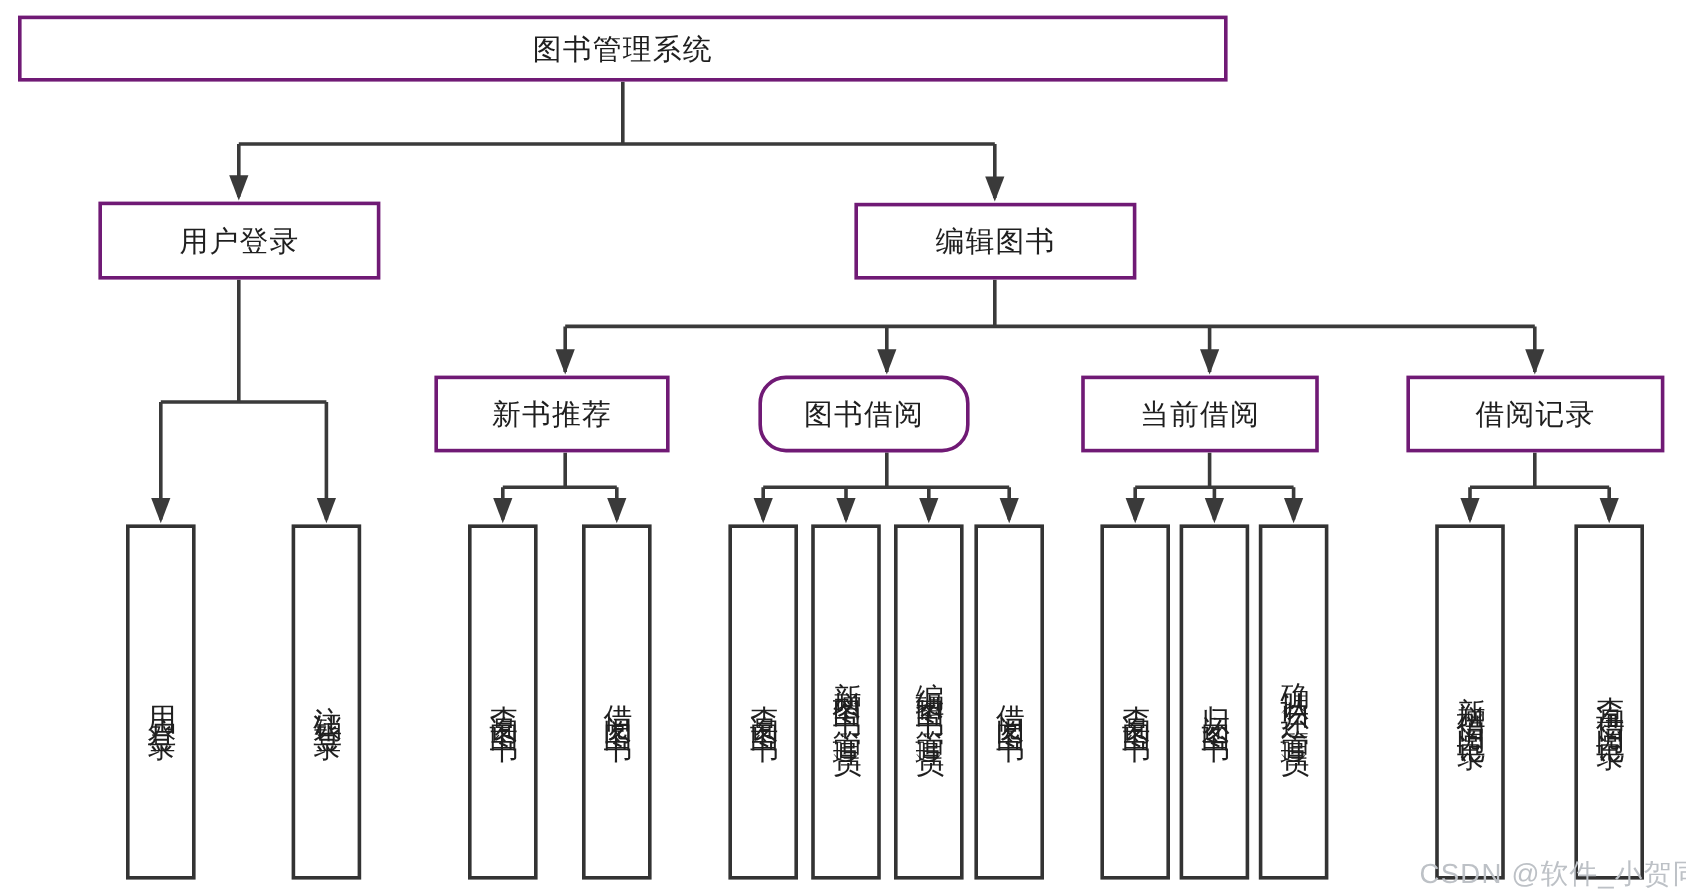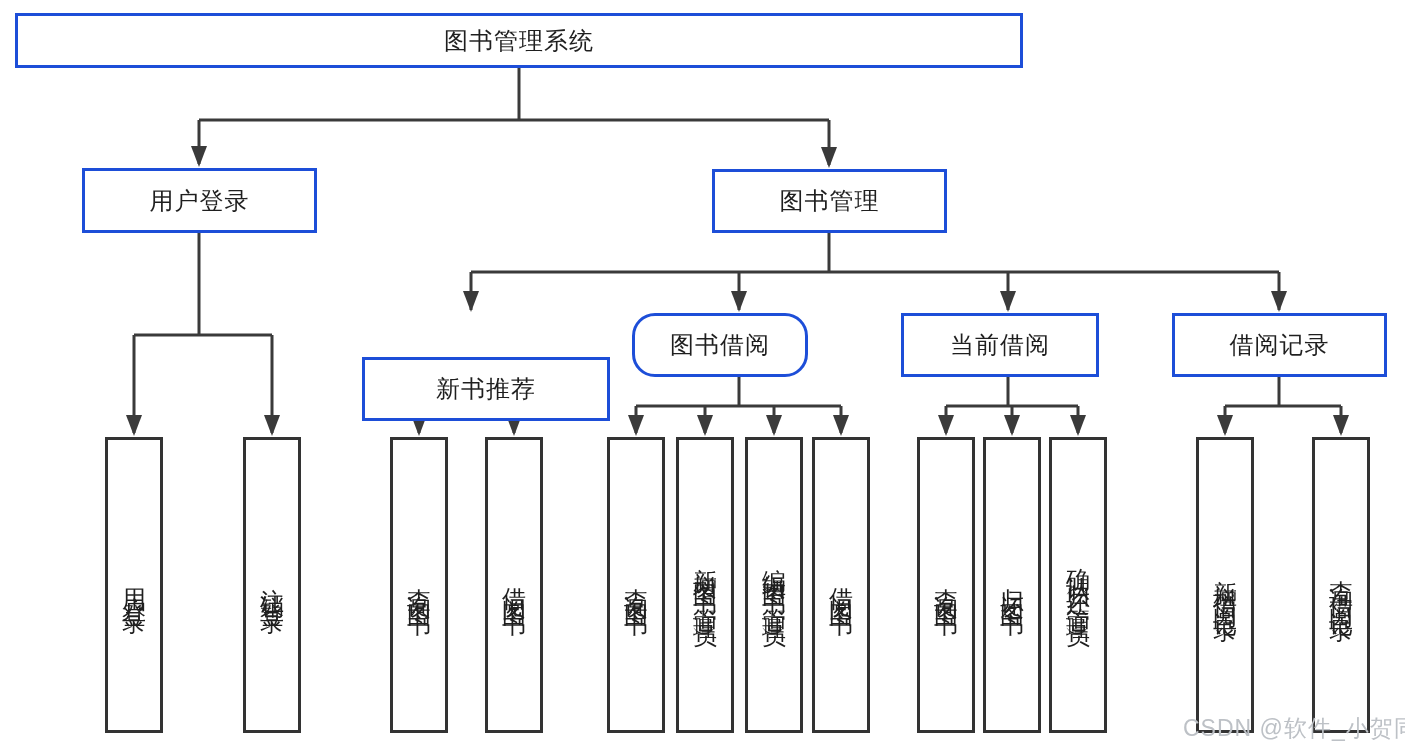--- a/index.html
+++ b/index.html
@@ -2,21 +2,21 @@
 <html><head>
 <meta charset="utf-8">
 <style>
   html,body{margin:0;padding:0;background:#ffffff;}
   .stage{
     position:relative;width:1405px;height:747px;background:#ffffff;overflow:hidden;
     font-family:"Liberation Sans", sans-serif;color:#1f1f1f;
   }
   .connectors{position:absolute;left:0;top:0;width:1405px;height:747px;z-index:1;}
   .node{
-    position:absolute;box-sizing:border-box;border:3px solid #1d4ed8;background:#ffffff;
+    position:absolute;box-sizing:border-box;border:3px solid #701a75;background:#ffffff;
     display:flex;align-items:center;justify-content:center;z-index:2;
     font-size:24px;letter-spacing:1px;color:#1f1f1f;
   }
   .leaf{
     position:absolute;box-sizing:border-box;border:3px solid #333333;background:#ffffff;
     display:flex;align-items:center;justify-content:center;z-index:2;
   }
   .leaf .vtext{
     writing-mode:vertical-rl;text-orientation:mixed;white-space:nowrap;
     font-size:24px;letter-spacing:8px;line-height:1;color:#1f1f1f;
@@ -72,24 +72,24 @@
   </svg>
 
   <div class="node" style="left:15px;top:13px;width:1008px;height:55px;">
     <span>图书管理系统</span>
   </div>
 
   <div class="node" style="left:82px;top:168px;width:235px;height:65px;">
     <span>用户登录</span>
   </div>
   <div class="node" style="left:712px;top:169px;width:235px;height:64px;">
-    <span>图书管理</span>
+    <span>编辑图书</span>
   </div>
 
-  <div class="node" style="left:362px;top:313px;width:248px;height:64px;margin-top:44px;">
+  <div class="node" style="left:362px;top:313px;width:196px;height:64px;">
     <span>新书推荐</span>
   </div>
   <div class="node" style="left:632px;top:313px;width:176px;height:64px;border-radius:23px;">
     <span>图书借阅</span>
   </div>
   <div class="node" style="left:901px;top:313px;width:198px;height:64px;">
     <span>当前借阅</span>
   </div>
   <div class="node" style="left:1172px;top:313px;width:215px;height:64px;">
     <span>借阅记录</span>

